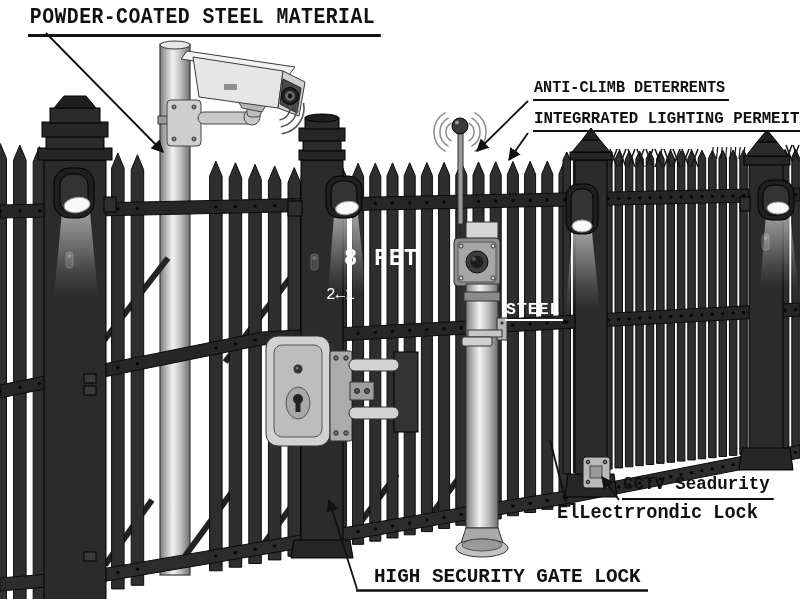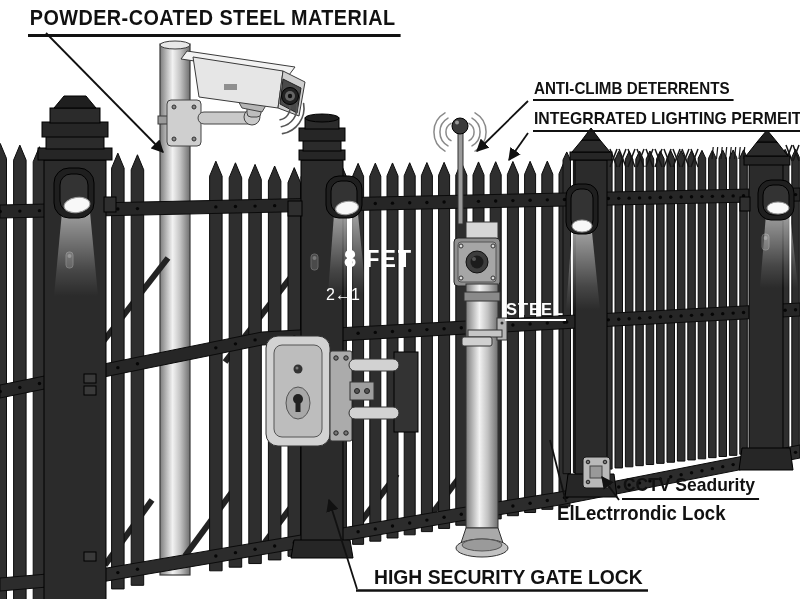--- a/index.html
+++ b/index.html
@@ -1,18 +1,18 @@
 <!DOCTYPE html>
 <html><head>
 <meta charset="utf-8">
 <style>
   html,body{margin:0;padding:0;background:#e8e8e8;}
   .scene{
     position:relative;width:800px;height:599px;background:#ffffff;overflow:hidden;
-    font-family:Liberation Sans, sans-serif;
+    font-family:Liberation Mono, monospace;
   }
   .scene svg{position:absolute;left:0;top:0;}
   .label{
     position:absolute;color:#111;font-weight:bold;white-space:nowrap;z-index:5;
     transform-origin:0 0;line-height:1.12;
   }
   .ul{border-bottom:3px solid #111;}
   .stencil{
     position:absolute;color:#fff;font-weight:bold;white-space:nowrap;z-index:5;
     transform-origin:0 0;line-height:1.05;

